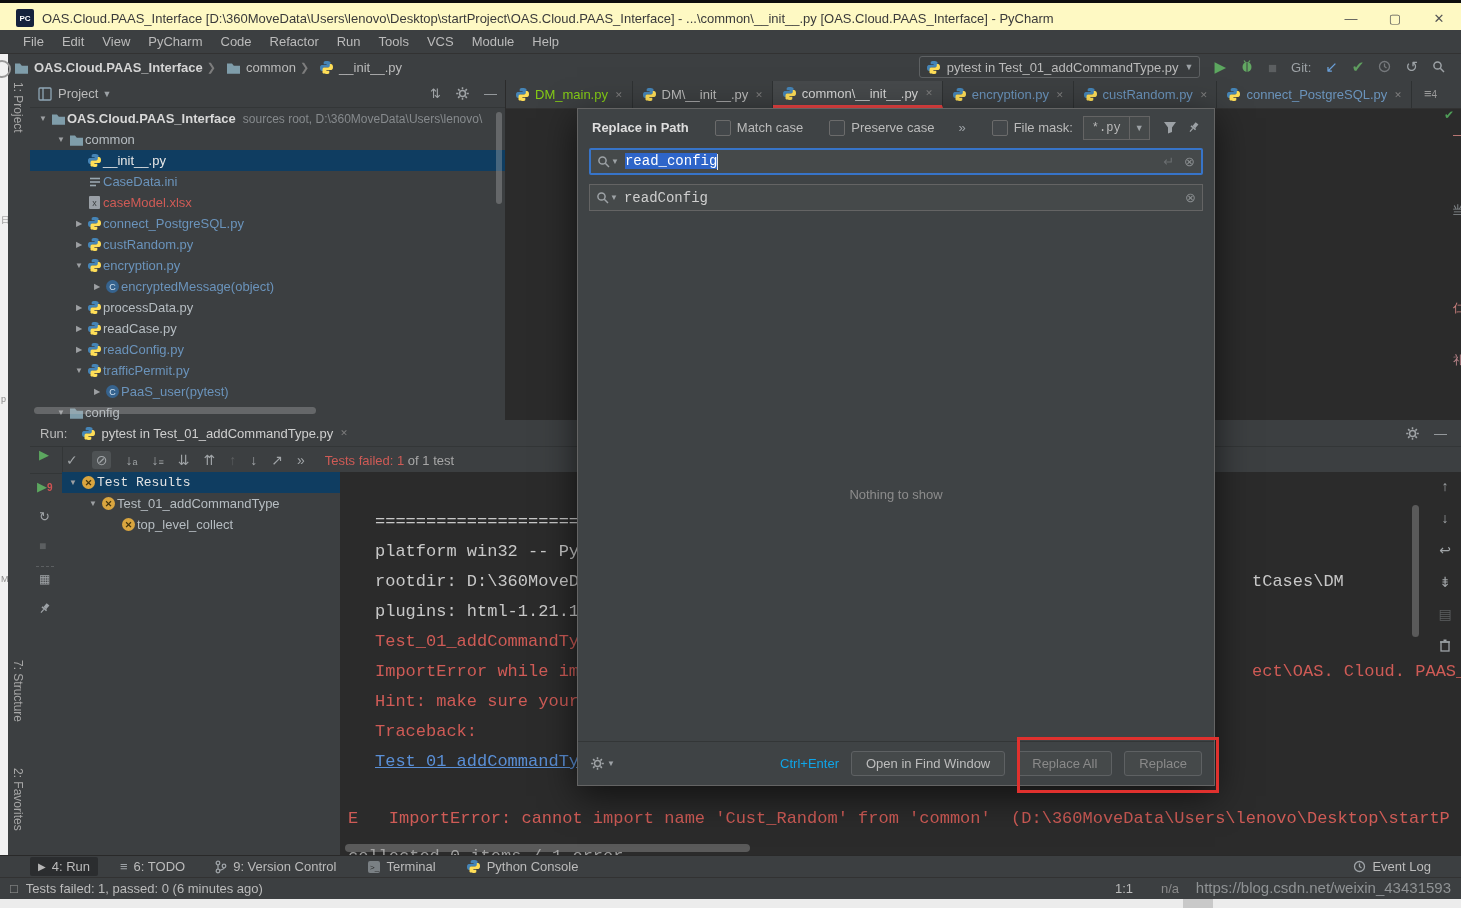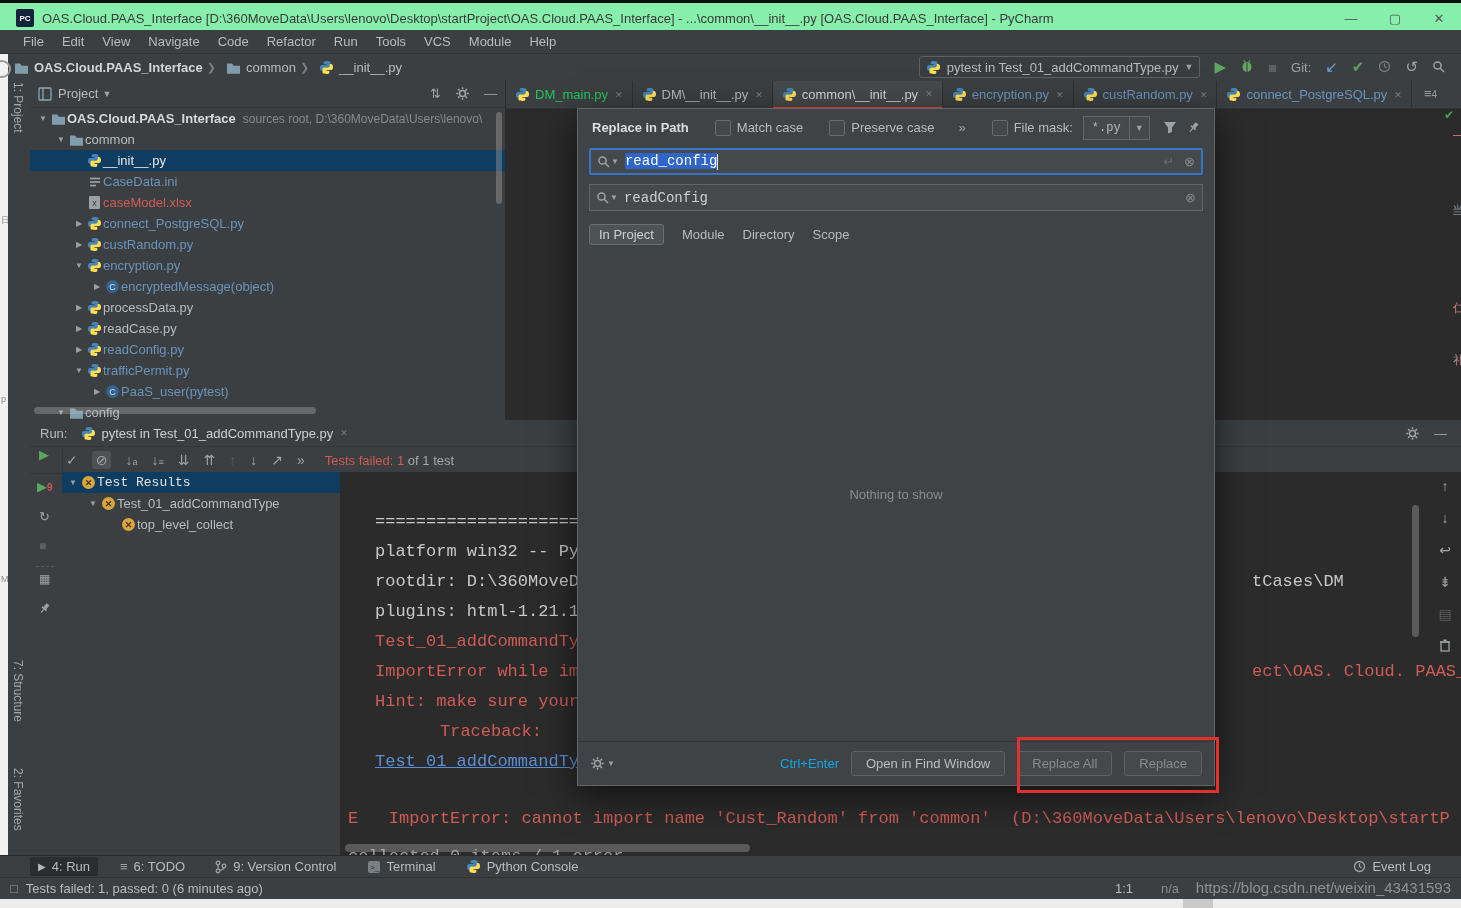--- a/index.html
+++ b/index.html
@@ -4,21 +4,21 @@
 <style>
   html,body{margin:0;padding:0;background:#1e1e1e;}
   #app{position:relative;width:1461px;height:908px;overflow:hidden;background:#2b2b2b;
        font-family:"Liberation Sans",sans-serif;font-size:13px;color:#bbbbbb;}
   .abs{position:absolute;}
   .nowrap{white-space:nowrap;}
   .row{display:flex;align-items:center;}
   .ico{display:inline-flex;align-items:center;justify-content:center;vertical-align:middle;}
 
   
-  #titlebar{left:0;top:0;width:1461px;height:30px;background:#86efac;border-top:3px solid #0d0d0d;
+  #titlebar{left:0;top:0;width:1461px;height:30px;background:#fef9c3;border-top:3px solid #0d0d0d;
             display:flex;align-items:center;color:#3a3a3a;}
   #app-logo{width:18px;height:18px;background:#15223c;color:#fff;font-size:8px;font-weight:bold;
             display:flex;align-items:center;justify-content:center;margin:0 8px 0 16px;border-radius:2px;}
   .winbtn{width:44px;text-align:center;color:#555;font-size:13px;}
 
   
   #menubar{left:0;top:30px;width:1461px;height:24px;background:#3c3f41;display:flex;align-items:center;
            padding-left:14px;box-sizing:border-box;border-bottom:1px solid #323232;}
   #menubar span{padding:0 9px;color:#bbbbbb;}
 
@@ -49,21 +49,21 @@
   .cicon{display:inline-flex;width:13px;height:13px;border-radius:50%;background:#36638e;color:#cfe0ef;
          font-size:9px;align-items:center;justify-content:center;}
   .eicon{display:inline-flex;width:13px;height:13px;border-radius:50%;background:#d9a53f;color:#43350f;
          font-size:9px;font-weight:bold;align-items:center;justify-content:center;}
 
   
   #editor-bg{left:506px;top:108px;width:955px;height:312px;background:#2b2b2b;}
   #tabs{left:506px;top:80px;width:955px;height:28px;background:#3c3f41;display:flex;align-items:flex-end;
         border-bottom:1px solid #323232;}
   .tab{height:27px;display:flex;align-items:center;padding:0 9px;border-right:1px solid #2e3132;gap:5px;}
-  .tab.active{background:#46494b;border-bottom:1px solid #ef4444;box-sizing:border-box;}
+  .tab.active{background:#46494b;border-bottom:3px solid #ef4444;box-sizing:border-box;}
   .tab .x{color:#7d7d7d;font-size:9px;margin-left:2px;}
 
   
   #runpanel{left:30px;top:420px;width:1431px;height:435px;background:#3c3f41;}
   #run-head{height:26px;display:flex;align-items:center;padding-left:10px;border-bottom:1px solid #333637;}
   #run-toolbar{height:26px;display:flex;align-items:center;padding-left:36px;gap:14px;border-bottom:1px solid #333637;}
   .tbi{color:#a0a4a7;font-size:14px;}
   .tbi.dim{color:#5c5f61;}
   .tbi.toggled{background:#4e5254;border-radius:3px;padding:1px 4px;}
   #lefticons{position:absolute;left:0;top:26px;width:32px;bottom:0;border-right:1px solid #333637;}
@@ -123,21 +123,21 @@
     <div class="nowrap" style="overflow:hidden;flex:1;">OAS.Cloud.PAAS_Interface [D:\360MoveData\Users\lenovo\Desktop\startProject\OAS.Cloud.PAAS_Interface] - ...\common\__init__.py [OAS.Cloud.PAAS_Interface] - PyCharm</div>
     <div class="winbtn">—</div>
     <div class="winbtn">▢</div>
     <div class="winbtn">✕</div>
   </div>
 
   <div id="menubar" class="abs">
       <span>File</span>
       <span>Edit</span>
       <span>View</span>
-      <span>Navigate</span>
+      <span>PyCharm</span>
       <span>Code</span>
       <span>Refactor</span>
       <span>Run</span>
       <span>Tools</span>
       <span>VCS</span>
       <span>Module</span>
       <span>Help</span>
     </div>
 
   <div id="navbar" class="abs">
@@ -390,21 +390,21 @@
 
   <div id="editor-bg" class="abs"></div>
   <div id="tabs" class="abs">
       <div class="tab">
         <span class="ico">
           <svg width="15" height="15" viewBox="0 0 15 15">
             <path d="M7.5 1c-3 0-2.8 1.3-2.8 1.3v2h2.9V5H3.2S1 4.7 1 8c0 0 0 3 2 3h1.2V9.4s-.1-2 2-2h3.4s1.9 0 1.9-1.8V2.4S11.5 1 7.5 1z" fill="#4584b6"></path>
             <path d="M7.5 14c3 0 2.8-1.3 2.8-1.3v-2H7.4V10h4.4s2.2.3 2.2-3c0 0 0-3-2-3h-1.2v1.6s.1 2-2 2H5.4s-1.9 0-1.9 1.8v3.2S3.5 14 7.5 14z" fill="#ffde57"></path>
           </svg>
         </span>
-        <span style="color: #22c55e;">DM_main.py</span>
+        <span style="color: #84cc16;">DM_main.py</span>
         <span class="x">✕</span>
       </div>
       <div class="tab">
         <span class="ico">
           <svg width="15" height="15" viewBox="0 0 15 15">
             <path d="M7.5 1c-3 0-2.8 1.3-2.8 1.3v2h2.9V5H3.2S1 4.7 1 8c0 0 0 3 2 3h1.2V9.4s-.1-2 2-2h3.4s1.9 0 1.9-1.8V2.4S11.5 1 7.5 1z" fill="#4584b6"></path>
             <path d="M7.5 14c3 0 2.8-1.3 2.8-1.3v-2H7.4V10h4.4s2.2.3 2.2-3c0 0 0-3-2-3h-1.2v1.6s.1 2-2 2H5.4s-1.9 0-1.9 1.8v3.2S3.5 14 7.5 14z" fill="#ffde57"></path>
           </svg>
         </span>
         <span style="color: rgb(185, 185, 185);">DM\__init__.py</span>
@@ -531,21 +531,21 @@
         </div>
       </div>
     <div id="console">
         <div class="conline col-default" style="left: 35px; top: 40px; width: 232px;">==========================</div>
         <div class="conline col-default" style="left: 35px; top: 70px; width: 232px;">platform win32 -- Pyth</div>
         <div class="conline col-default" style="left: 35px; top: 100px; width: 232px;">rootdir: D:\360MoveDat</div>
         <div class="conline col-default" style="left: 35px; top: 130px; width: 232px;">plugins: html-1.21.1,</div>
         <div class="conline col-error" style="left: 35px; top: 160px; width: 232px;">Test_01_addCommandType</div>
         <div class="conline col-error" style="left: 35px; top: 190px; width: 232px;">ImportError while impo</div>
         <div class="conline col-error" style="left: 35px; top: 220px; width: 232px;">Hint: make sure your t</div>
-        <div class="conline col-error" style="left: 35px; top: 250px; width: 232px; text-align: center;">Traceback:</div>
+        <div class="conline col-error" style="left: 35px; top: 250px; width: 232px;">Traceback:</div>
         <div class="conline col-link" style="left: 35px; top: 280px; width: 232px;">Test_01_addCommandType</div>
         <div class="conline col-default" style="left: 912px; top: 100px;">tCases\DM</div>
         <div class="conline col-error" style="left: 912px; top: 190px;">ect\OAS. Cloud. PAAS_In</div>
         <div class="conline col-error" style="left: 8px; top: 337px; max-width: 1122px;">E   ImportError: cannot import name 'Cust_Random' from 'common'  (D:\360MoveData\Users\lenovo\Desktop\startP</div>
         <div class="conline col-muted" style="left: 8px; top: 367px; max-width: 1122px;">collected 0 items / 1 error</div>
       </div>
 
     <div class="abs" style="right:6px;top:58px;width:20px;display:flex;flex-direction:column;gap:16px;align-items:center;z-index:6;">
       <span class="tbi">↑</span>
       <span class="tbi">↓</span>
@@ -615,26 +615,20 @@
       <span class="ico" id="mag2">
           <svg width="13" height="13">
             <circle cx="5.5" cy="5.5" r="3.6" fill="none" stroke="#9da2a6" stroke-width="1.5"></circle>
             <line x1="8.3" y1="8.3" x2="12" y2="12" stroke="#9da2a6" stroke-width="1.5"></line>
           </svg>
         </span>
       <span style="color:#9da2a6;font-size:8px;margin-left:1px;">▼</span>
       <span class="fld-text">readConfig</span>
       <span style="margin-left:auto;color:#8a8e90;">⊗</span>
     </div>
-    <div id="scoperow">
-        <span class="scopebtn">In Project</span>
-        <span>Module</span>
-        <span>Directory</span>
-        <span>Scope</span>
-      </div>
     <div id="dlg-empty">Nothing to show</div>
     <div id="dlg-footer">
       <span class="ico" id="foot-gear">
           <svg width="15" height="15" viewBox="0 0 15 15">
             <g stroke="#a0a4a7" stroke-width="1.5" fill="none">
               <circle cx="7.5" cy="7.5" r="3"></circle>
               <path d="M7.5 1.2v2.1M7.5 11.7v2.1M1.2 7.5h2.1M11.7 7.5h2.1M3.1 3.1l1.5 1.5M11.9 11.9l-1.5-1.5M11.9 3.1l-1.5 1.5M3.1 11.9l1.5-1.5"></path>
             </g>
           </svg>
         </span>

